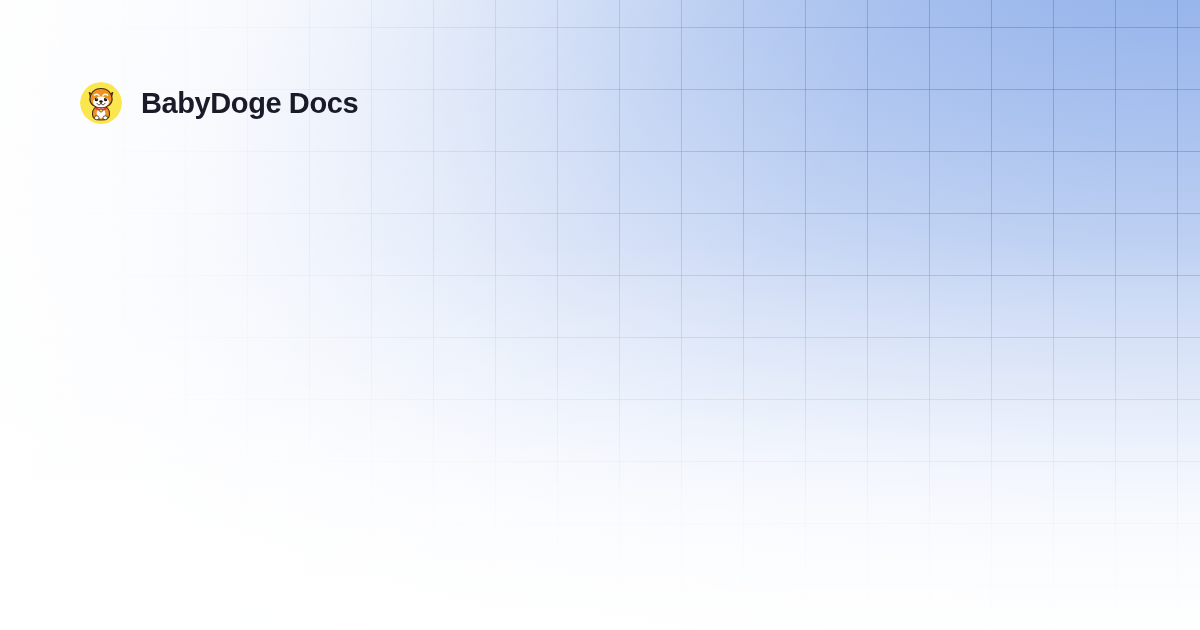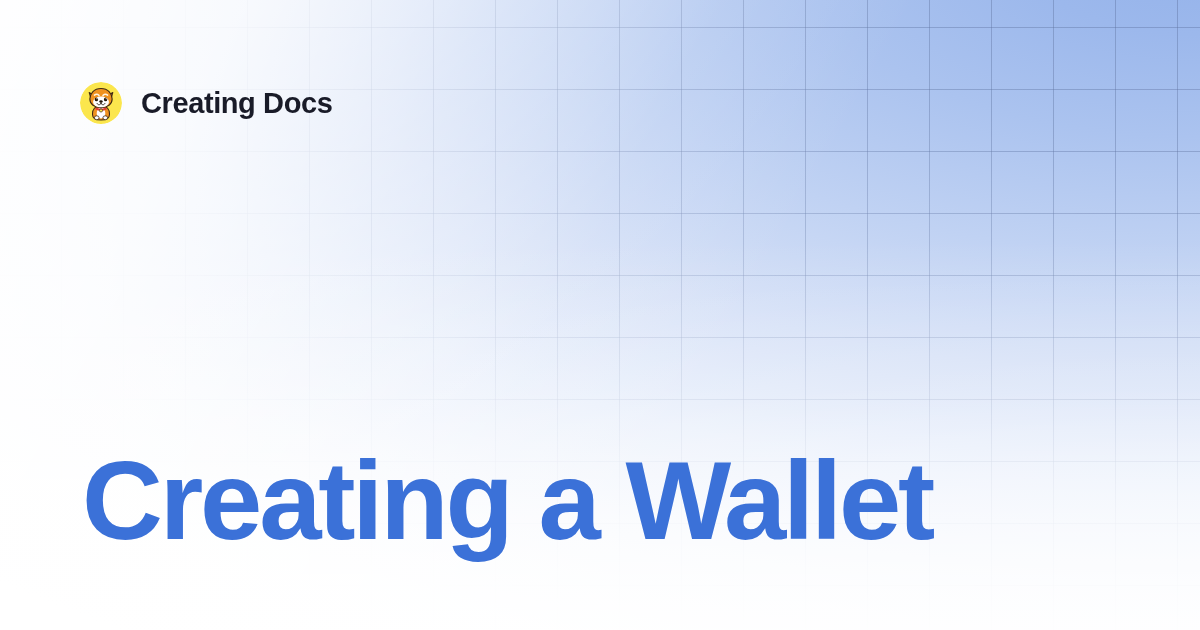--- a/index.html
+++ b/index.html
@@ -204,18 +204,17 @@
       <circle cx="25.9" cy="25.4" r="0.85" fill="#ffffff"></circle>
       <circle cx="39.9" cy="25.4" r="0.85" fill="#ffffff"></circle>
 
       <ellipse cx="32" cy="29.6" rx="2.6" ry="1.9" fill="#241607"></ellipse>
 
       <path d="M32 31.5 L32 33" stroke="#241607" stroke-width="1.3" stroke-linecap="round"></path>
       <path d="M32 33 C29.8 35.8 26.8 35 26 32.6" fill="none" stroke="#241607" stroke-width="1.3" stroke-linecap="round"></path>
       <path d="M32 33 C34.2 35.8 37.2 35 38 32.6" fill="none" stroke="#241607" stroke-width="1.3" stroke-linecap="round"></path>
     </svg>
 
-    <span class="brand-title">Creating Docs</span>
+    <span class="brand-title">BabyDoge Docs</span>
   </div>
 
-  <h1 class="page-heading">Creating a Wallet</h1>
 
 </div>
 
 </body></html>

